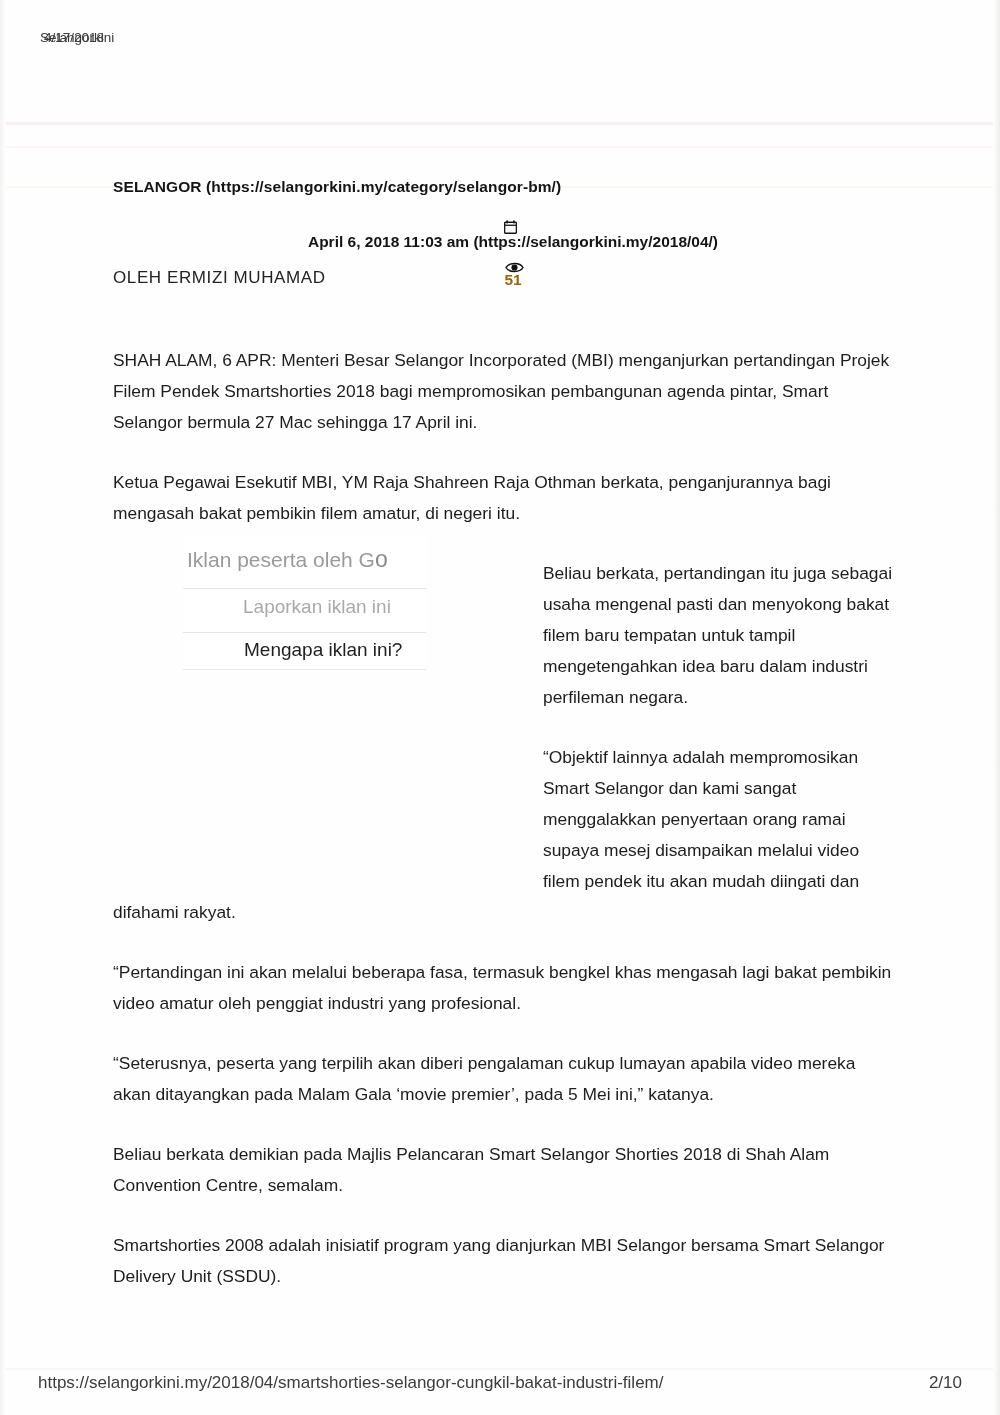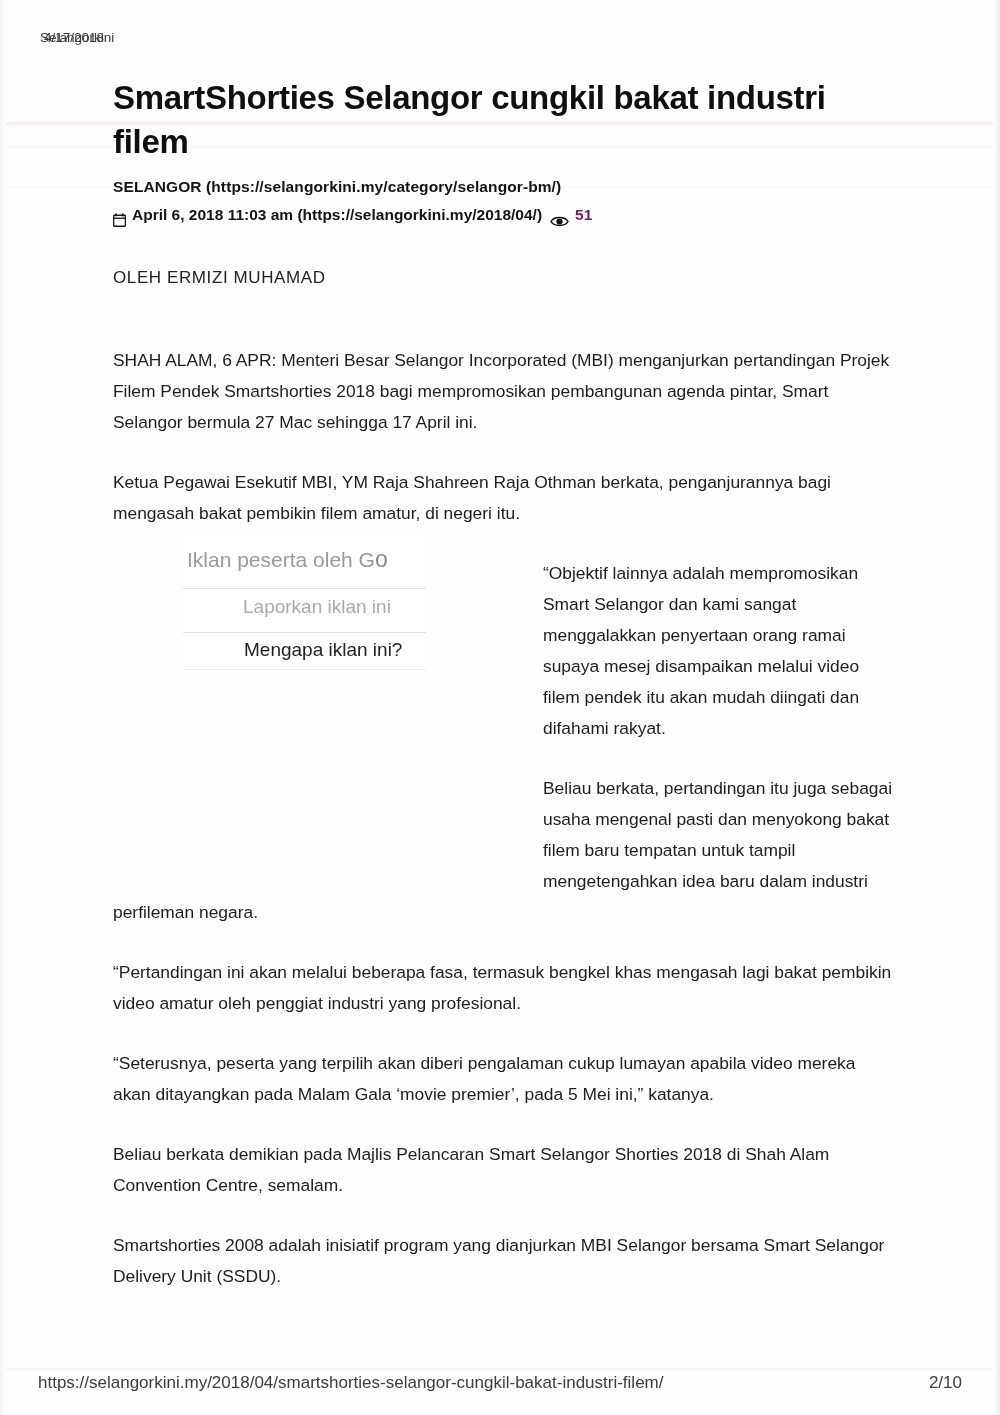--- a/index.html
+++ b/index.html
@@ -68,26 +68,26 @@
     position: absolute;
     top: 174px;
     left: 113px;
     width: 800px;
     font-size: 15.5px;
     line-height: 25px;
     font-weight: 700;
     color: #141414;
   }
   .meta-row { display: flex; align-items: center; }
-  .meta-row + .meta-row { margin-top: 3px; }
+  .meta-row + .meta-row { margin-top: 16px; flex-direction: column; }
   .cat-text { letter-spacing: 0.1px; }
   .icon { display: inline-block; flex: none; }
   .cal-icon { width: 13px; height: 14px; margin-right: 6px; position: relative; top: 1px; }
   .eye-icon { width: 19px; height: 13px; margin: 0 6px 0 8px; position: relative; top: 2px; }
-  .views-count { color: #701a75; font-weight: 700; font-size: 15.5px; }
+  .views-count { color: #a16207; font-weight: 700; font-size: 15.5px; }
 
   
   .byline {
     position: absolute;
     top: 268px;
     left: 113px;
     font-size: 17px;
     letter-spacing: 0.6px;
     color: #232323;
   }
@@ -190,21 +190,20 @@
   <div class="artifact band-c"></div>
   <div class="artifact band-d"></div>
   <div class="edge-l"></div>
   <div class="edge-r"></div>
 
   <div class="print-header">
     <span class="ph-date">4/17/2018</span>
     <span class="ph-title">Selangorkini</span>
   </div>
 
-  <h1 class="headline">SmartShorties Selangor cungkil bakat industri filem</h1>
 
   <div class="meta">
     <div class="meta-row">
       <span class="cat-text">SELANGOR (https://selangorkini.my/category/selangor-bm/)</span>
     </div>
     <div class="meta-row">
       <span class="icon cal-icon">
         <svg viewBox="0 0 13 14" width="13" height="14" aria-hidden="true">
           <rect x="0.6" y="2.2" width="11.8" height="11" rx="1" fill="none" stroke="#161616" stroke-width="1.4"></rect>
           <rect x="2.3" y="0.4" width="1.6" height="3" fill="#161616"></rect>
@@ -222,22 +221,22 @@
       <span class="views-count">51</span>
     </div>
   </div>
 
   <div class="byline">OLEH ERMIZI MUHAMAD</div>
 
   <div class="body">
     <p>SHAH ALAM, 6 APR: Menteri Besar Selangor Incorporated (MBI) menganjurkan pertandingan Projek Filem Pendek Smartshorties 2018 bagi mempromosikan pembangunan agenda pintar, Smart Selangor bermula 27 Mac sehingga 17 April ini.</p>
     <p>Ketua Pegawai Esekutif MBI, YM Raja Shahreen Raja Othman berkata, penganjurannya bagi mengasah bakat pembikin filem amatur, di negeri itu.</p>
     <div class="ad-float"></div>
+    <p>Beliau berkata, pertandingan itu juga sebagai usaha mengenal pasti dan menyokong bakat filem baru tempatan untuk tampil mengetengahkan idea baru dalam industri perfileman negara.</p>
     <p>“Objektif lainnya adalah mempromosikan Smart Selangor dan kami sangat menggalakkan penyertaan orang ramai supaya mesej disampaikan melalui video filem pendek itu akan mudah diingati dan difahami rakyat.</p>
-    <p>Beliau berkata, pertandingan itu juga sebagai usaha mengenal pasti dan menyokong bakat filem baru tempatan untuk tampil mengetengahkan idea baru dalam industri perfileman negara.</p>
     <p>“Pertandingan ini akan melalui beberapa fasa, termasuk bengkel khas mengasah lagi bakat pembikin video amatur oleh penggiat industri yang profesional.</p>
     <p>“Seterusnya, peserta yang terpilih akan diberi pengalaman cukup lumayan apabila video mereka akan ditayangkan pada Malam Gala ‘movie premier’, pada 5 Mei ini,” katanya.</p>
     <p>Beliau berkata demikian pada Majlis Pelancaran Smart Selangor Shorties 2018 di Shah Alam Convention Centre, semalam.</p>
     <p class="last">Smartshorties 2008 adalah inisiatif program yang dianjurkan MBI Selangor bersama Smart Selangor Delivery Unit (SSDU).</p>
   </div>
 
   <div class="ad-box">
     <div class="ad-head"><span>Iklan peserta oleh G</span><span class="g-mark">o</span></div>
     <div class="ad-div-1"></div>
     <div class="ad-report">Laporkan iklan ini</div>

